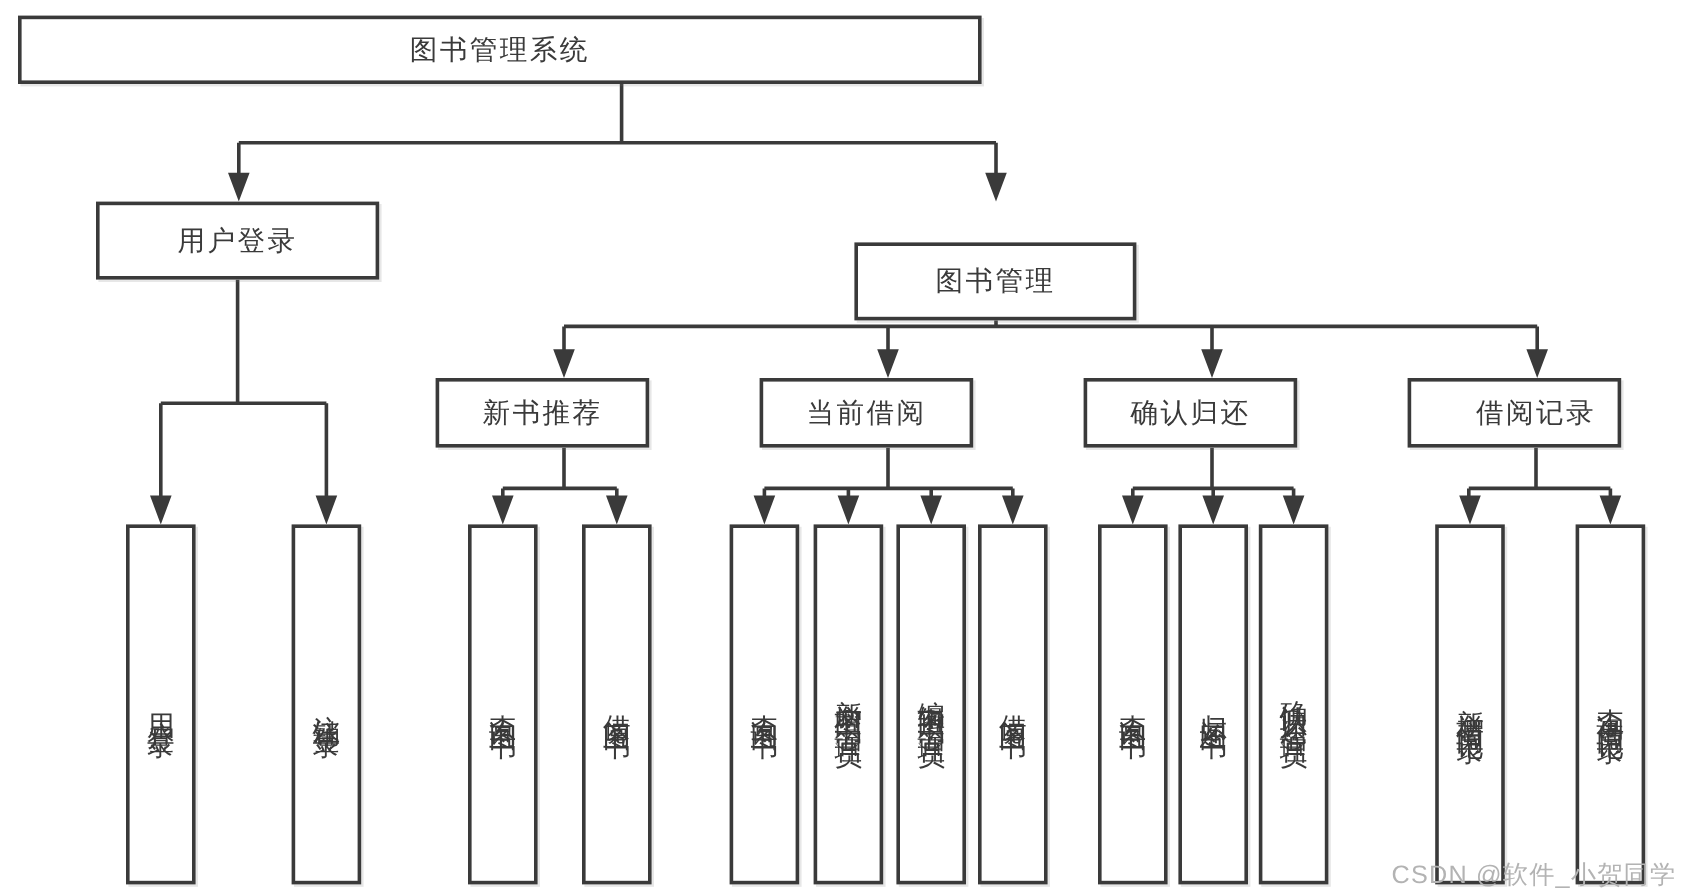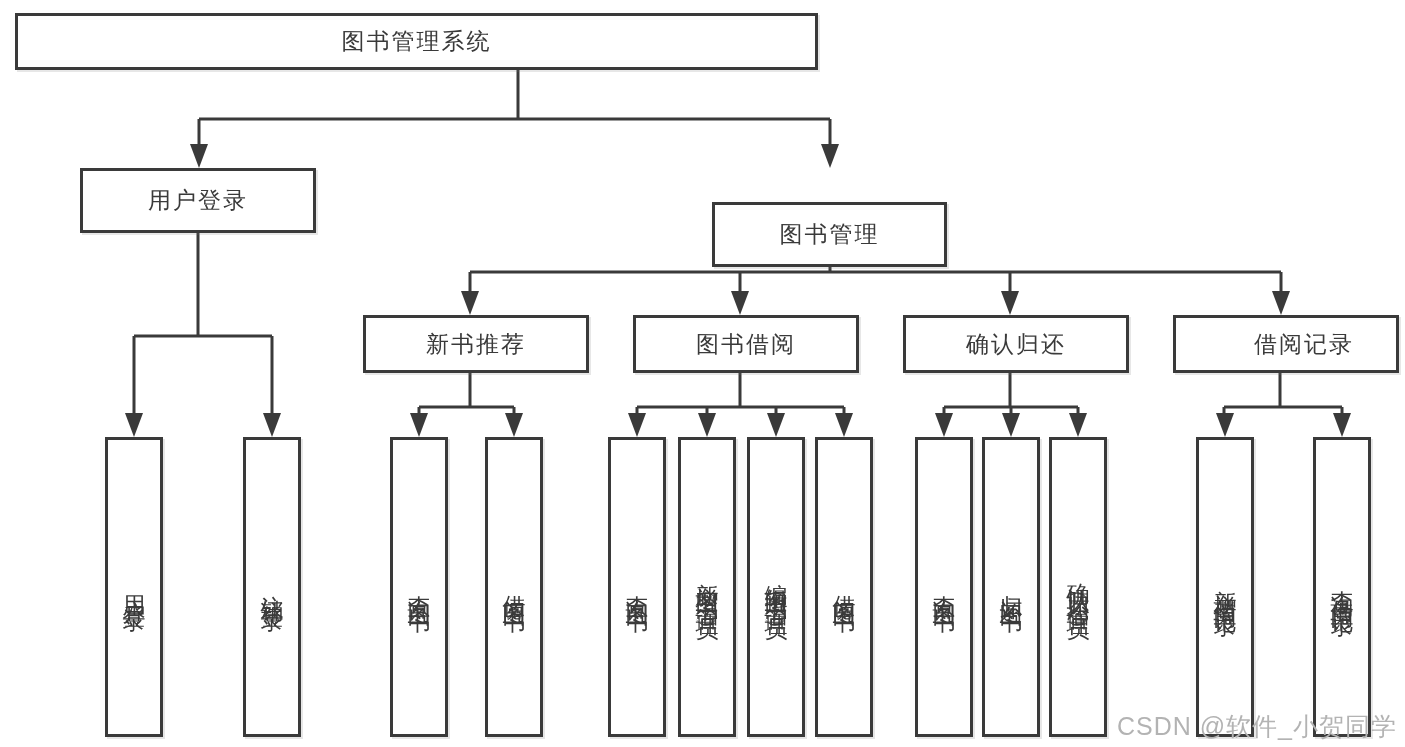--- a/index.html
+++ b/index.html
@@ -34,33 +34,33 @@
     writing-mode:vertical-rl;
     text-orientation:mixed;
     letter-spacing:5px;
     line-height:1;
     white-space:nowrap;
   }
   
   .root {left:15px;  top:13px;  width:803px; height:57px;}
   .l2a  {left:80px;  top:168px; width:236px;  height:65px;}
   .l2b  {left:712px; top:168px; width:235px;  height:65px;margin-top:34px;}
-  .l3   {top:315px;  width:226px; height:58px;}
+  .l3   {top:315px;  width:178px; height:58px;}
   .l3a{left:363px;} .l3b{left:633px;} .l3c{left:903px;} .l3d{left:1173px;padding-left:36px;}
   .leaf {top:437px;  width:58px;  height:300px;}
   .g1a{left:105px;} .g1b{left:243px;}
   .g2a{left:390px;} .g2b{left:485px;}
   .g3a{left:608px;} .g3b{left:678px;} .g3c{left:747px;} .g3d{left:815px;}
   .g4a{left:915px;} .g4b{left:982px;} .g4c{left:1049px;}
   .g5a{left:1196px;} .g5b{left:1313px;}
   #watermark{
     position:absolute;
     right:8px;
     bottom:4px;
-    font-size:25px;
+    font-size:21px;
     color:#b3b3b3;
     letter-spacing:1px;
     z-index:10;
     white-space:nowrap;
   }
 </style>
 </head>
 <body>
 
 <div id="canvas">
@@ -95,21 +95,21 @@
     <span>用户登录</span>
   </div>
   <div class="box hbox l2b">
     <span>图书管理</span>
   </div>
 
   <div class="box hbox l3 l3a">
     <span>新书推荐</span>
   </div>
   <div class="box hbox l3 l3b">
-    <span>图书借阅</span>
+    <span>当前借阅</span>
   </div>
   <div class="box hbox l3 l3c">
     <span>确认归还</span>
   </div>
   <div class="box hbox l3 l3d">
     <span>借阅记录</span>
   </div>
 
   <div class="box vbox leaf g1a">
     <span>用户登录</span>

